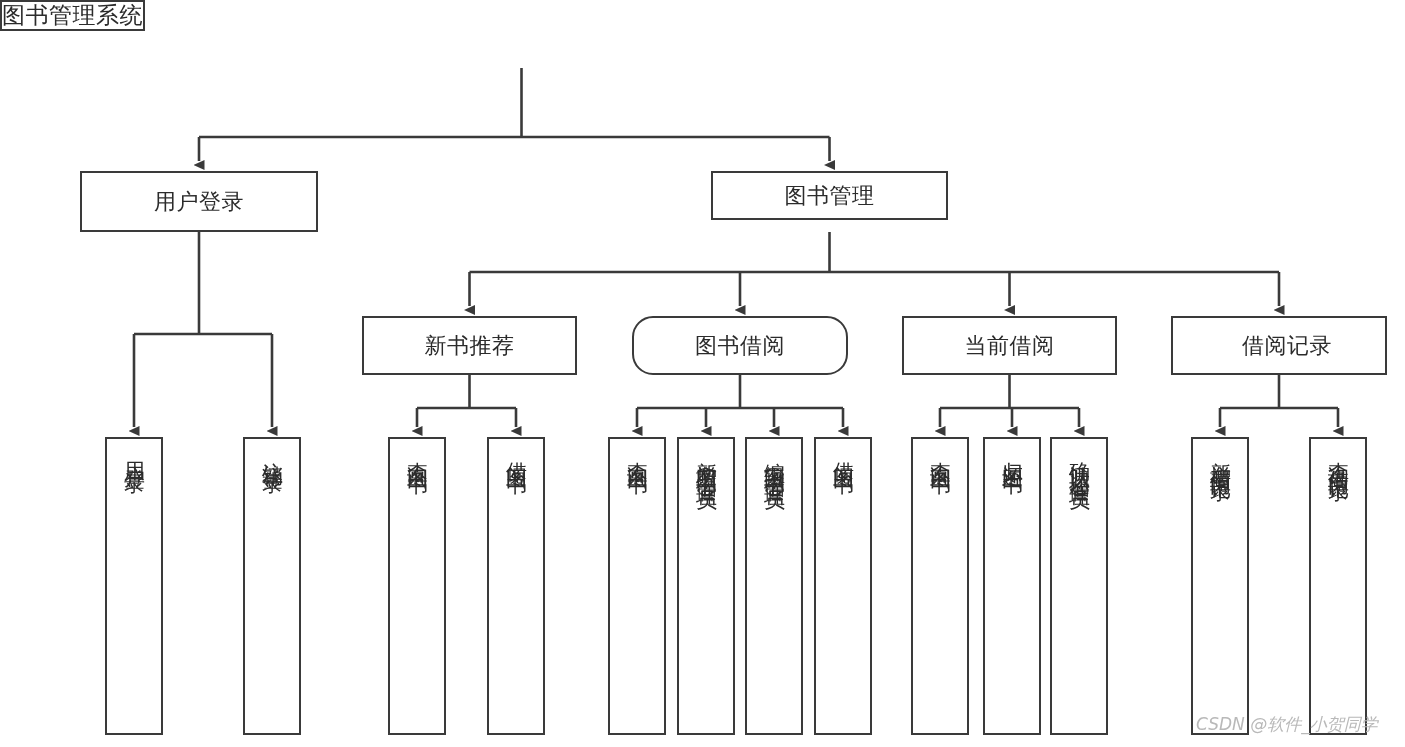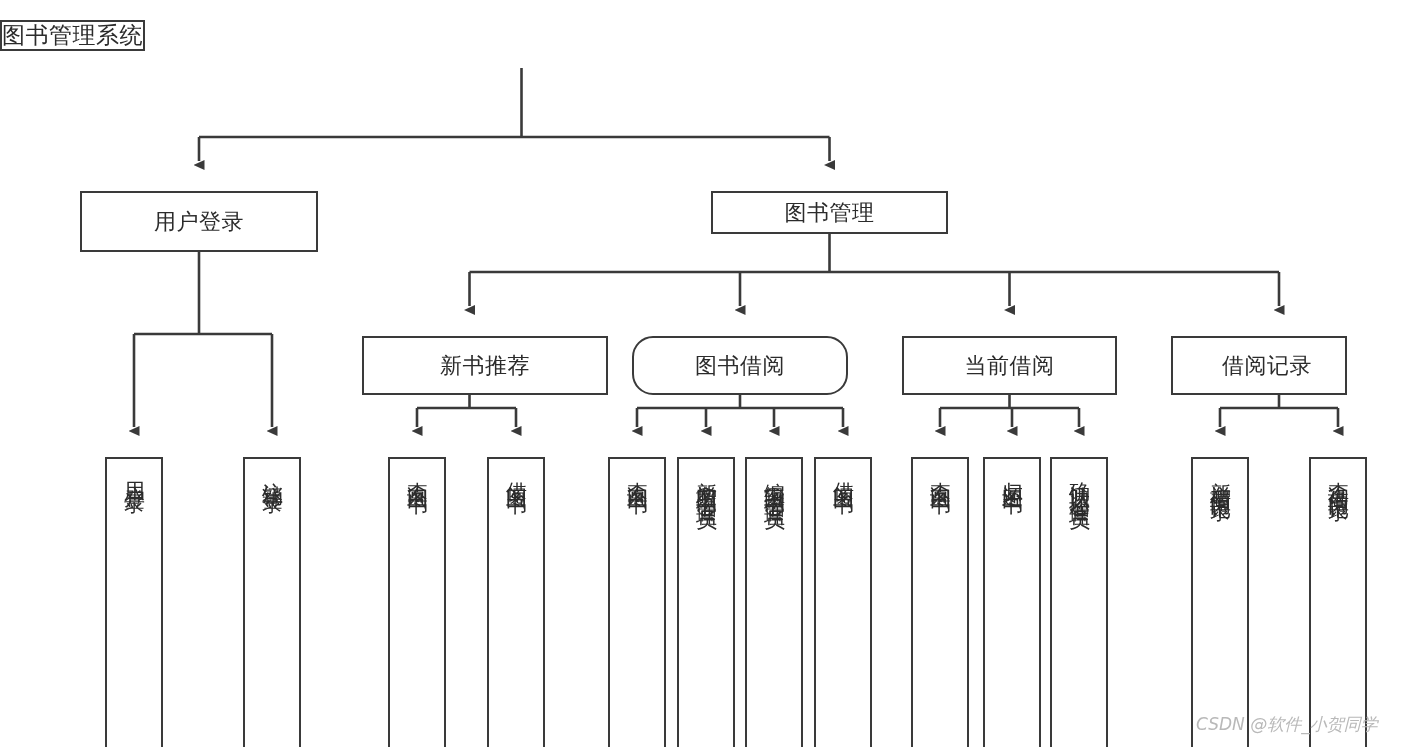--- a/index.html
+++ b/index.html
@@ -28,21 +28,20 @@
   }
   .node {
     position: absolute;
     box-sizing: border-box;
     background: #ffffff;
     border: 2.5px solid #3a3a3a;
     display: flex;
     align-items: center;
     justify-content: center;
     z-index: 2;
-    margin-top: 20px;
   }
   .node .label {
     color: #2b2b2b;
     line-height: 1.18;
     letter-spacing: 0.5px;
     white-space: nowrap;
   }
   .node.h .label {
     font-size: 22px;
   }
@@ -123,35 +122,35 @@
   </svg>
 
   <div class="node root h">
     <span class="label">图书管理系统</span>
   </div>
 
   <div id="l2-layer">
       <div class="node h" style="left: 80px; top: 171px; width: 238px; height: 61px;">
         <span class="label">用户登录</span>
       </div>
-      <div class="node h" style="left: 711px; top: 171px; width: 237px; height: 43px; text-align: center;">
+      <div class="node h" style="left: 711px; top: 171px; width: 237px; height: 49px; text-align: center;">
         <span class="label">图书管理</span>
       </div>
     </div>
   <div id="l3-layer">
-      <div class="node h" style="left: 362px; top: 316px; width: 246px; height: 59px;">
+      <div class="node h" style="left: 362px; top: 316px; width: 215px; height: 59px;">
         <span class="label">新书推荐</span>
       </div>
       <div class="node h" style="left: 632px; top: 316px; width: 216px; height: 59px; border-radius: 21px;">
         <span class="label">图书借阅</span>
       </div>
       <div class="node h" style="left: 902px; top: 316px; width: 215px; height: 59px;">
         <span class="label">当前借阅</span>
       </div>
-      <div class="node h" style="left: 1171px; top: 316px; width: 176px; height: 59px; padding-left: 16px;">
+      <div class="node h" style="left: 1171px; top: 316px; width: 216px; height: 59px; padding-left: 16px;">
         <span class="label">借阅记录</span>
       </div>
     </div>
   <div id="leaf-layer">
       <div class="node v" style="left: 105px; top: 437px; width: 58px; height: 298px;">
         <span class="label">用户登录</span>
       </div>
       <div class="node v" style="left: 243px; top: 437px; width: 58px; height: 298px;">
         <span class="label">注销登录</span>
       </div>

